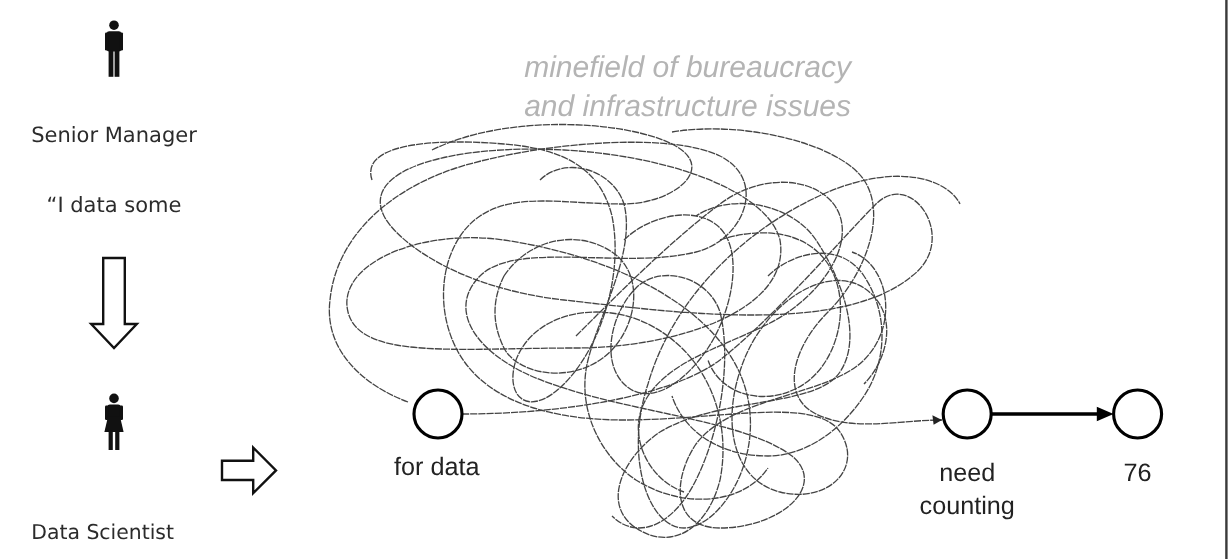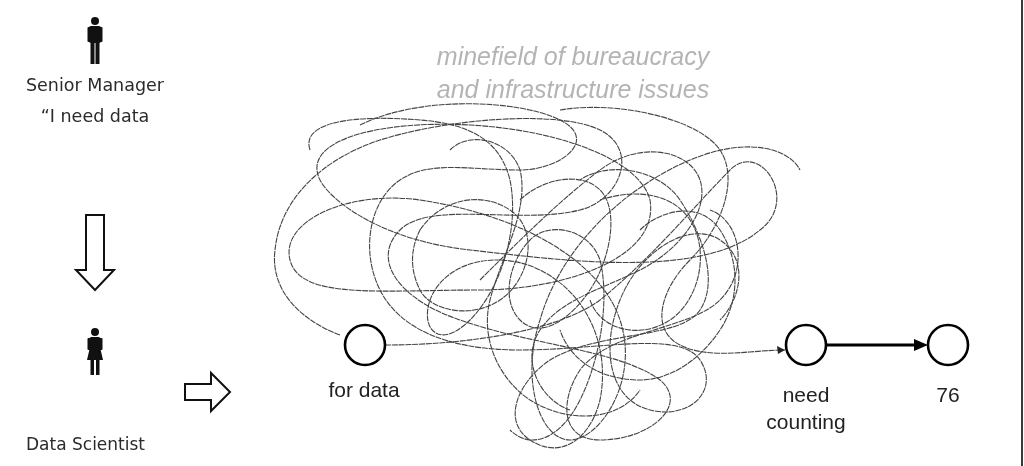--- a/index.html
+++ b/index.html
@@ -1,20 +1,20 @@
 <!DOCTYPE html>
 <html><head>
 <meta charset="utf-8">
 <style>
   html, body { margin: 0; padding: 0; background: #ffffff; }
   body { width: 1024px; height: 466px; position: relative; overflow: hidden; font-family: "DejaVu Sans", sans-serif; }
   .abs { position: absolute; }
   .left-text { font-family: "DejaVu Sans", sans-serif; color: #2b2b2b; font-size: 17.5px; text-align: center; width: 190px; left: 0; line-height: 31px; }
   .manager-text { top: 70px; }
-  .manager-text div { white-space: nowrap; }
+  .manager-text div { white-space: nowrap; margin-top: 28px; }
   .ds-label { top: 381px; left: 26px; width: auto; font-size: 17px; white-space: nowrap; margin-top: 48px; }
   .caption { font-family: "Liberation Sans", sans-serif; font-style: italic; color: #b4b4b4; font-size: 25px; line-height: 33px; text-align: center; left: 410px; top: 40px; width: 326px; white-space: nowrap; }
   .node-label { font-family: "Liberation Sans", sans-serif; color: #222; font-size: 21px; line-height: 27px; text-align: center; white-space: nowrap; }
   .lbl-search { left: 264px; top: 376px; width: 200px; }
   .lbl-count { left: 746px; top: 381px; width: 120px; }
   .lbl-42 { left: 918px; top: 381px; width: 60px; }
   svg.canvas { position: absolute; left: 0; top: 0; }
   .edge-line { position: absolute; left: 1021px; top: 0; width: 2px; height: 466px; background: #3a3a3a; }
 </style>
 </head>
@@ -64,21 +64,21 @@
   <circle cx="365" cy="345" r="20" fill="#fff" stroke="#000" stroke-width="2.6"></circle>
   <circle cx="806" cy="345" r="20" fill="#fff" stroke="#000" stroke-width="2.6"></circle>
   <circle cx="948" cy="345" r="20" fill="#fff" stroke="#000" stroke-width="2.6"></circle>
 
   <line x1="826" y1="345" x2="918" y2="345" stroke="#000" stroke-width="3"></line>
   <path d="M928,345 L914,339 L914,351 Z" fill="#000"></path>
 </svg>
 
 <div class="abs left-text manager-text">
   <div>Senior Manager</div>
-  <div>“I need data</div>
+  <div>“I data some</div>
 </div>
 
 <div class="abs left-text ds-label">Data Scientist</div>
 
 <div class="abs caption">
   <div>minefield of bureaucracy</div>
   <div>and infrastructure issues</div>
 </div>
 
 <div class="abs node-label lbl-search">

